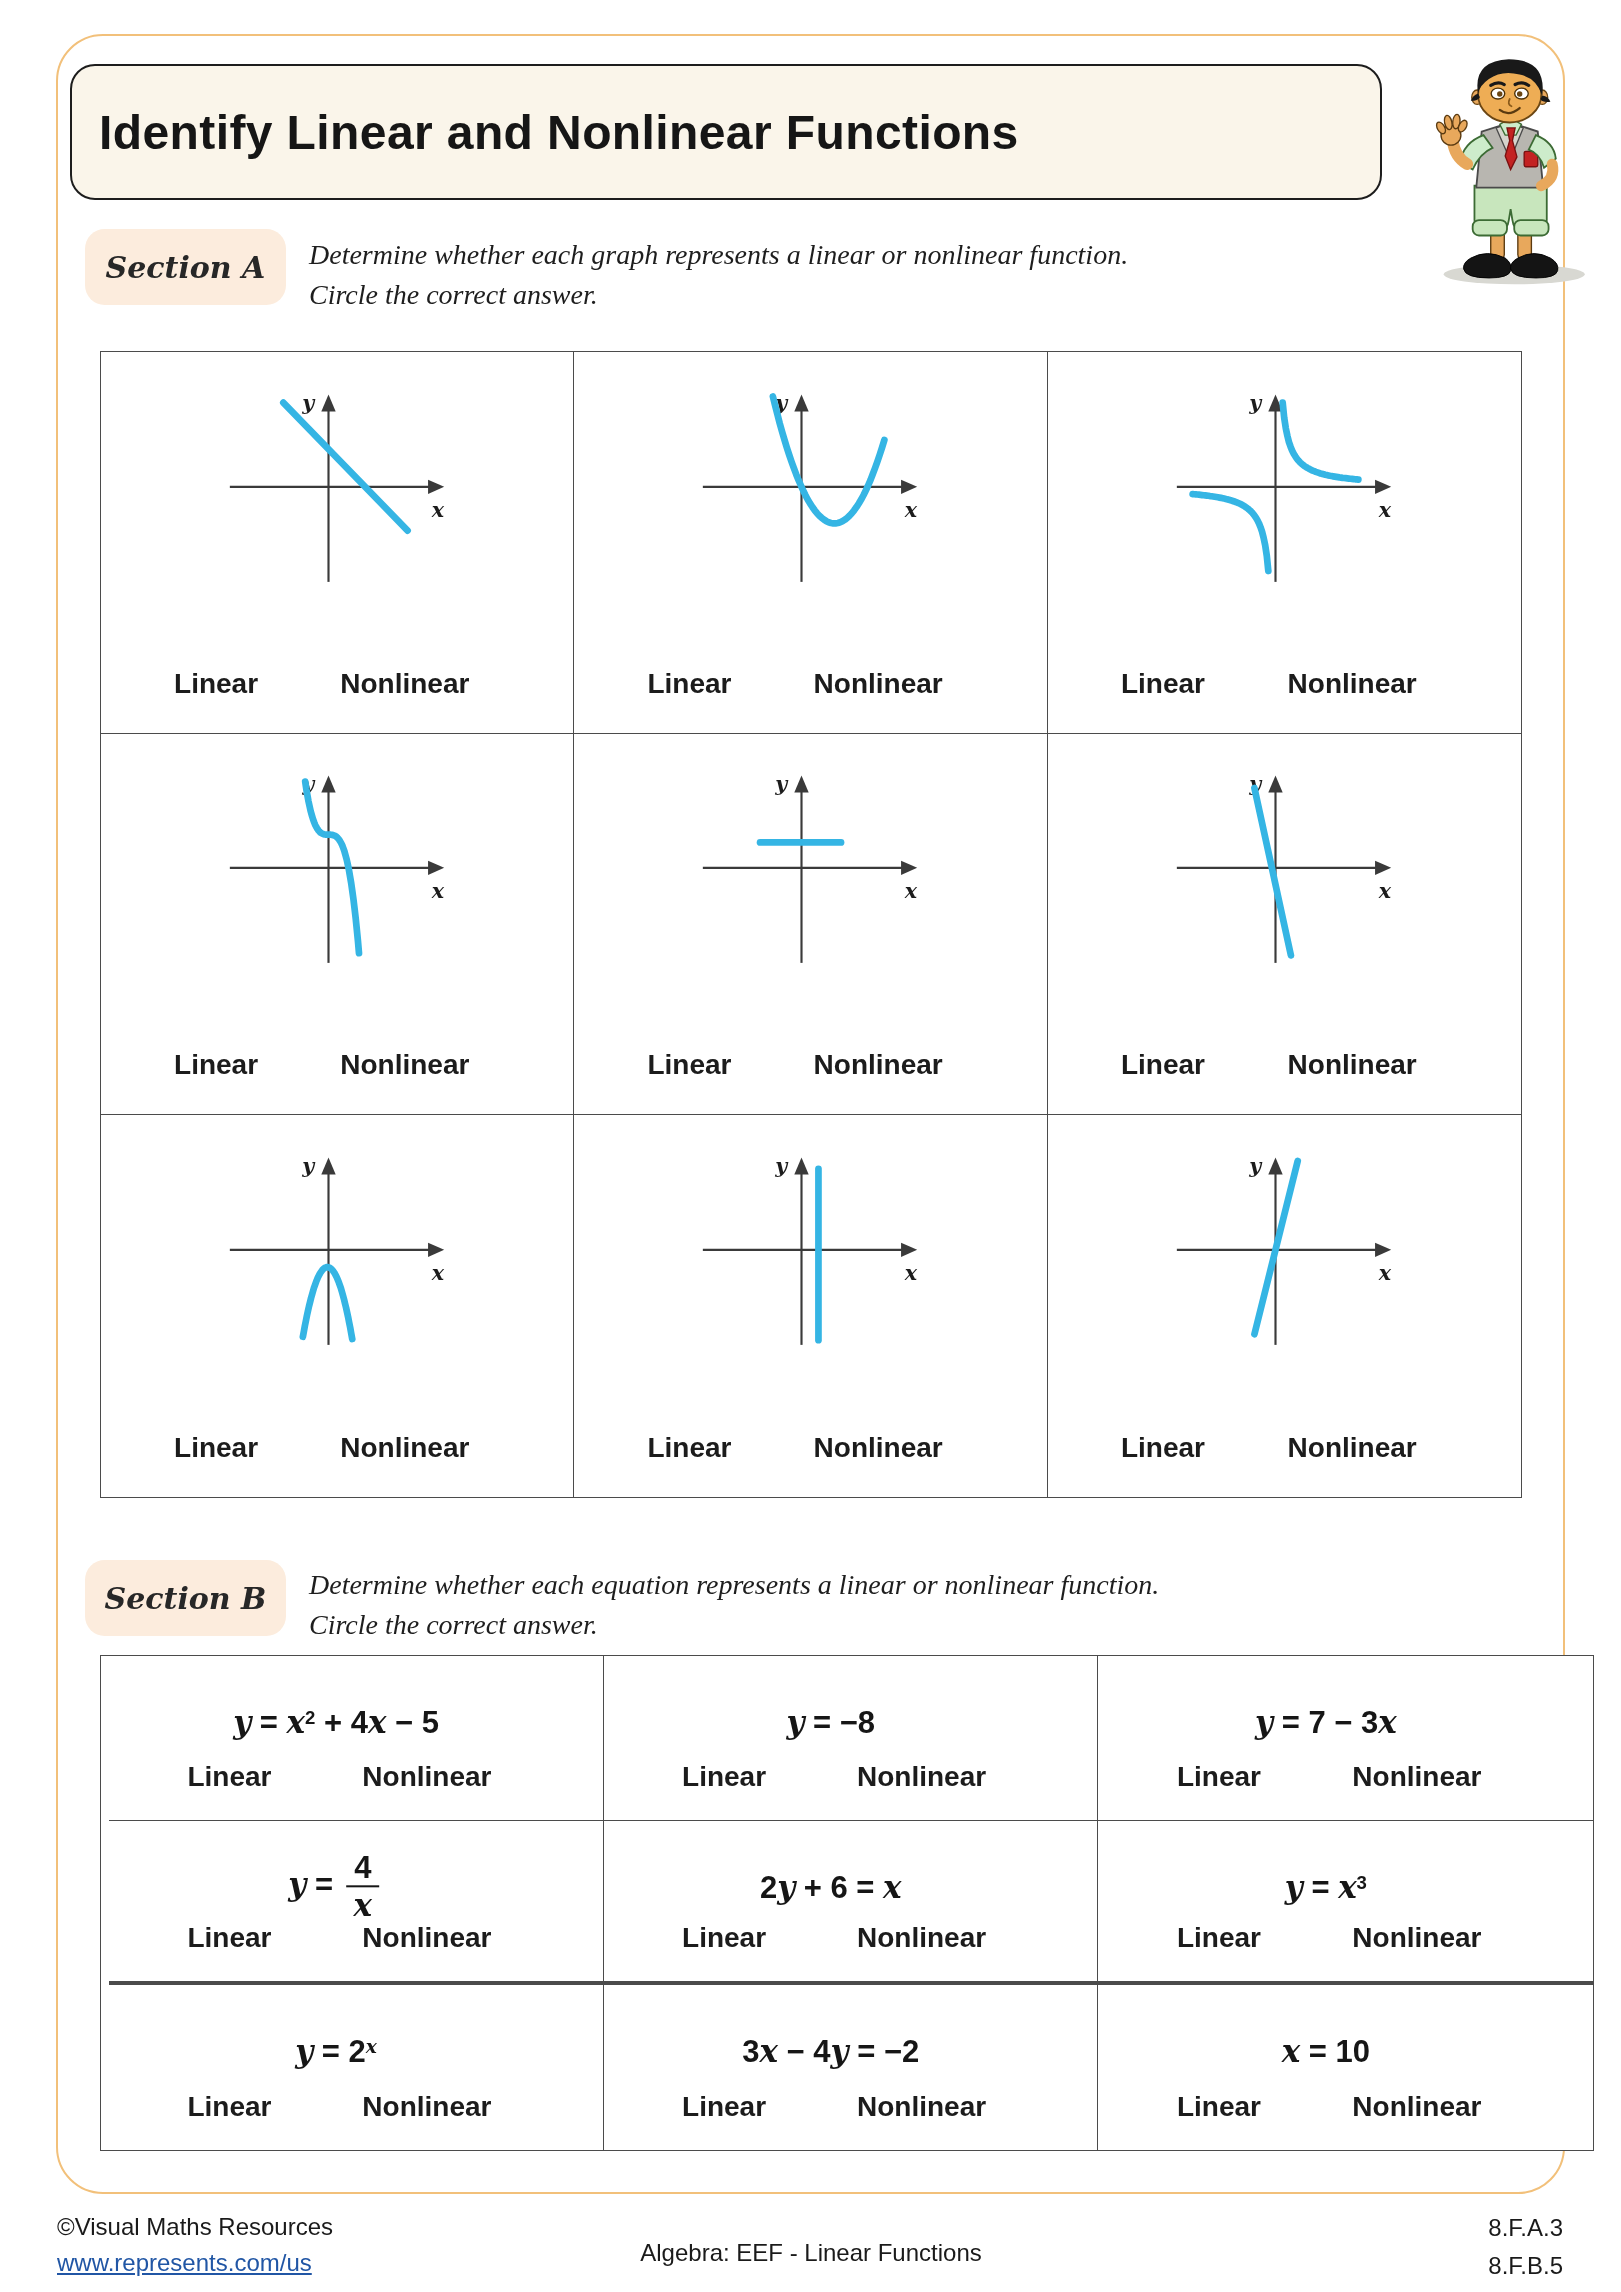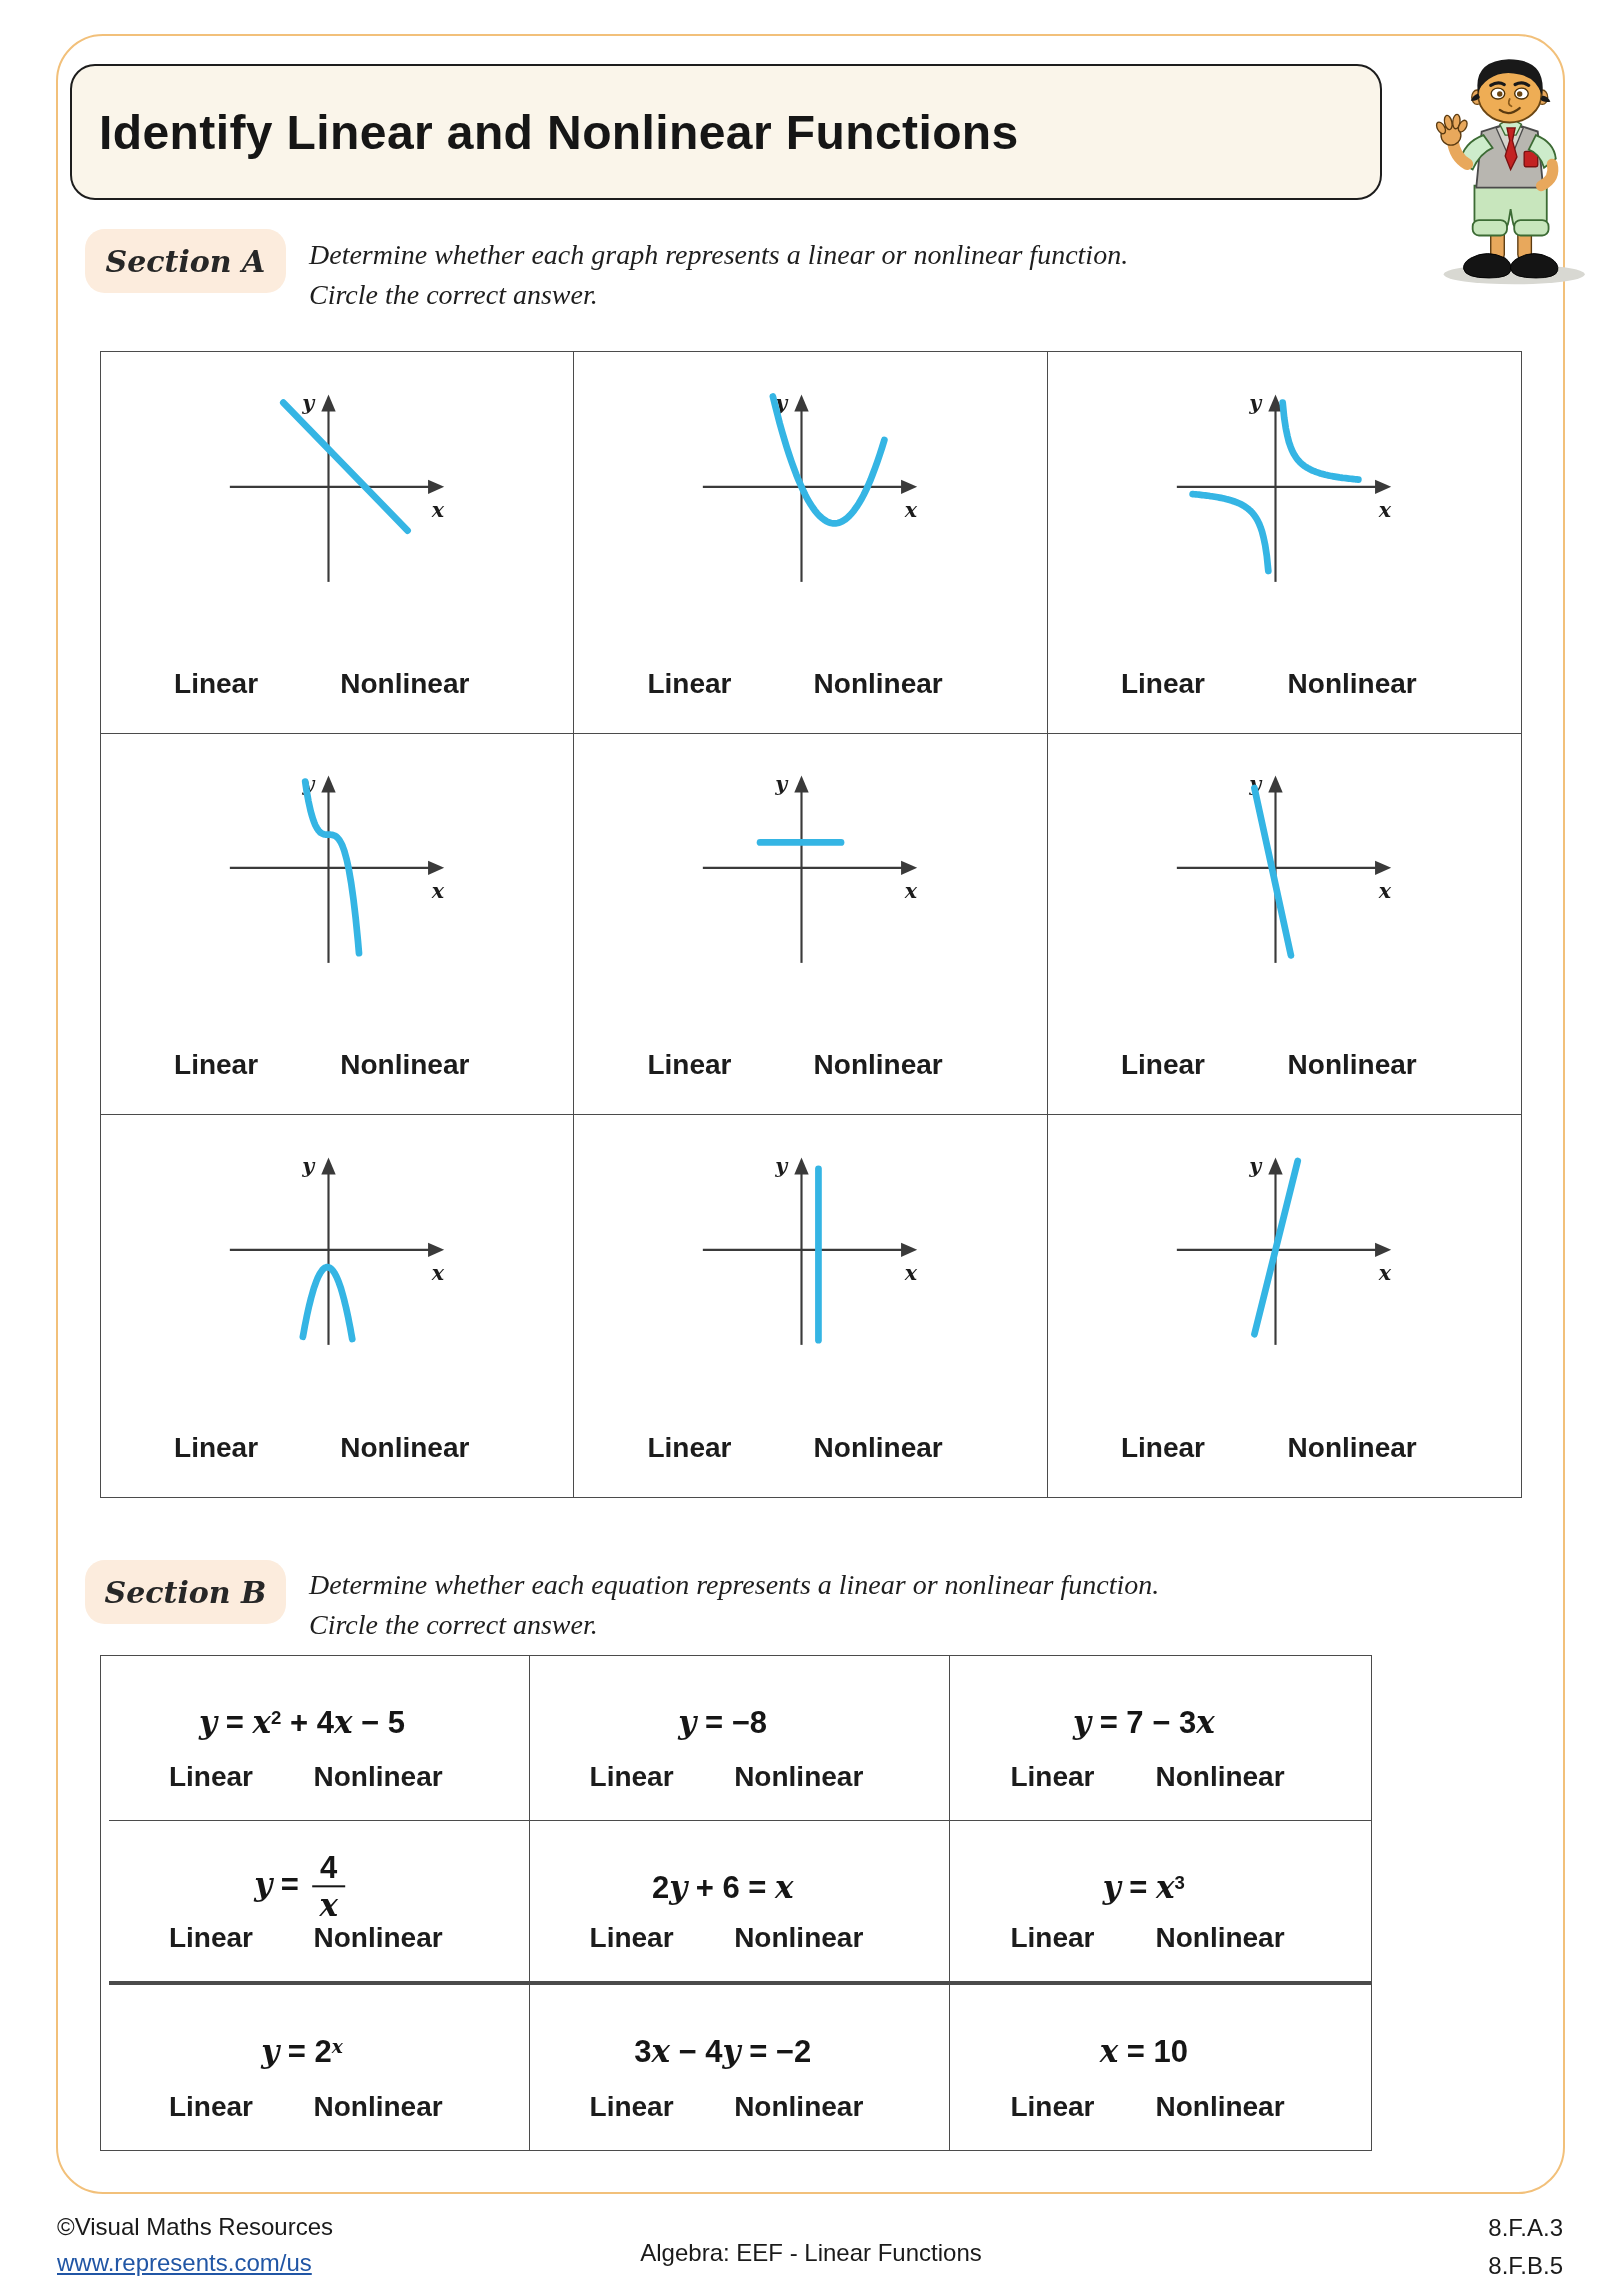--- a/index.html
+++ b/index.html
@@ -17,42 +17,42 @@
   .title-box h1 { font-size:48px; font-weight:bold; color:#161616; letter-spacing:0.4px; }
 
   .logo-box { position:absolute; left:1245px; top:68px; width:133px; height:134px;
               background:#faf5ea; border:2.7px solid #1d1d1d; border-radius:21.5px; z-index:2;
               display:flex; flex-direction:column; align-items:center; padding-top:10.7px; }
   .logo-box .logo-word { font-family:"DejaVu Serif", serif; font-weight:bold; font-size:25px; color:#111; margin-top:1.8px; }
 
   .mascot { position:absolute; left:1413px; top:52px; width:188px; height:235px; z-index:3; }
 
   
-  .section-pill { position:absolute; width:201px; height:64px; background:#fcecdd; border-radius:19.7px;
+  .section-pill { position:absolute; width:201px; height:76px; background:#fcecdd; border-radius:19.7px;
                   display:flex; align-items:center; justify-content:center; }
   .section-pill span { font-family:"DejaVu Serif", serif; font-style:italic; font-weight:bold;
                        font-size:30px; color:#272727; }
   .pill-a { left:85px; top:229px; }
   .pill-b { left:85px; top:1560px; }
   .instructions { position:absolute; left:309px; width:1191px; font-family:"Liberation Serif", serif;
                   font-style:italic; font-size:28px; color:#1e1e1e; line-height:1.42; }
   .instr-a { top:235px; }
   .instr-b { top:1565px; }
 
   
   #graph-grid { position:absolute; left:100px; top:351px; width:1422px; height:1147px;
                 display:grid; grid-template-columns:repeat(3,1fr); grid-template-rows:repeat(3,1fr);
                 border:1.8px solid #4b4b4b; }
   .graph-cell { position:relative; border-right:1.8px solid #4b4b4b; border-bottom:1.8px solid #4b4b4b; background:#fff; }
   .graph-cell:nth-child(3n) { border-right:none; }
   .graph-cell:nth-child(n+7) { border-bottom:none; }
   .graph-svg { position:absolute; left:calc(48% - 143px); top:19.7px; }
 
   
-  #eq-grid { position:absolute; left:100px; top:1655px; width:1272px; height:496px;
+  #eq-grid { position:absolute; left:100px; top:1655px; width:1494px; height:496px;
              display:grid; grid-template-columns:repeat(3,1fr); grid-template-rows:repeat(3,1fr);
              border:1.8px solid #4b4b4b;padding-left:8px; }
   .eq-cell { position:relative; border-right:1.8px solid #4b4b4b; background:#fff; }
   .eq-cell:nth-child(3n) { border-right:none; }
   .eq-cell.r0 { border-bottom:1.8px solid #4b4b4b; }
   .eq-cell.r1 { border-bottom:4.5px solid #4b4b4b; }
   .eq-display { position:absolute; left:46%; top:66px; transform:translate(-50%,-50%);
                 white-space:nowrap; font-size:31px; font-weight:bold; color:#161616; }
   .eq-display .mvar, .opt-none { }
   .mvar { font-family:"DejaVu Serif", serif; font-style:italic; font-weight:bold; }

